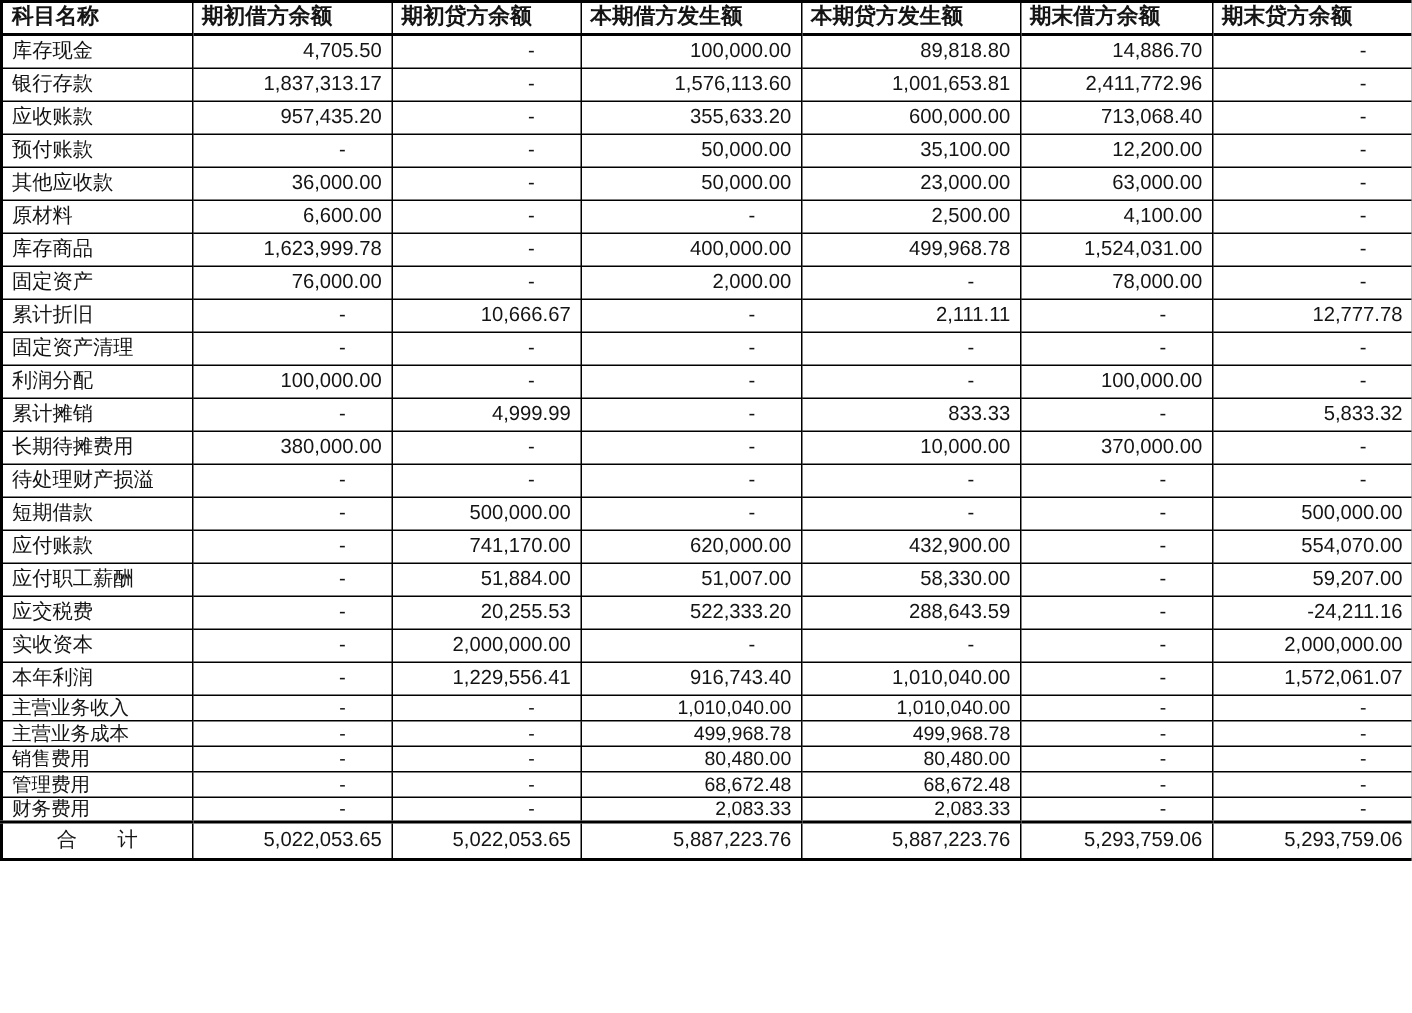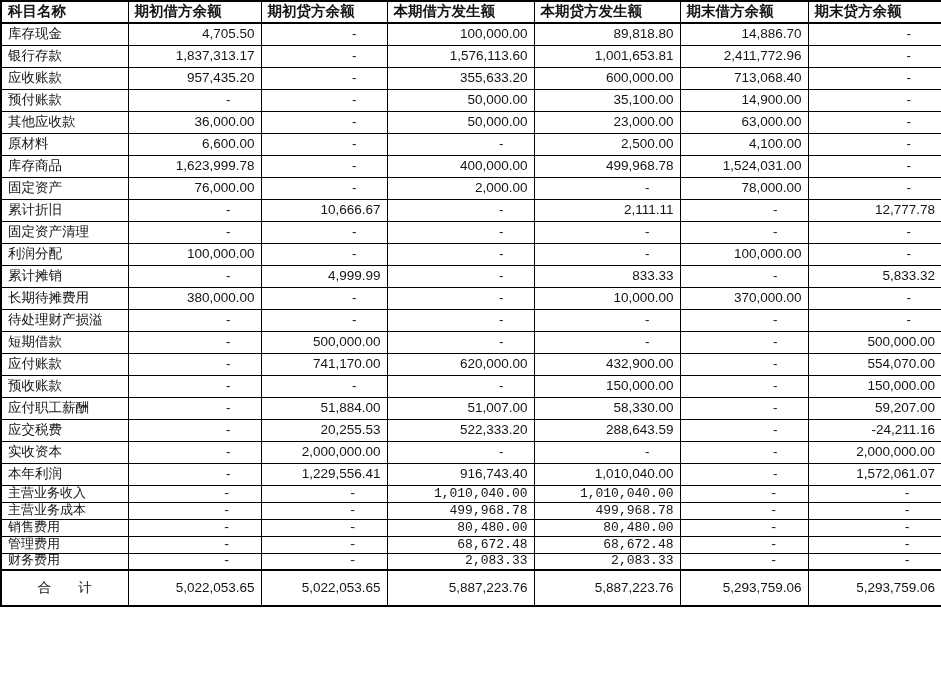--- a/index.html
+++ b/index.html
@@ -27,25 +27,25 @@
   .balance thead th {
     height: 22px;
     font-size: 14.5px;
     font-weight: bold;
     text-align: left;
     border-bottom: 2px solid #000000;
   }
   .balance tbody tr.normal { height: 22px; }
   .balance tbody tr.normal td { font-size: 13.5px; }
   .balance tbody tr.short { height: 17px; }
-  .balance tbody tr.short td { font-size: 13px; font-family: Liberation Mono, monospace; }
+  .balance tbody tr.short td { font-size: 13px; }
   .balance td.name { text-align: left; }
   .balance td.num  { text-align: right; }
   .balance td.dash { padding-right: 30px; }
-  .balance tr.total { height: 36px; }
+  .balance tr.total { height: 25px; }
   .balance tr.total td { border-top: 2px solid #000000; font-size: 13.5px; }
   .balance tr.total td.name { text-align: center; }
 </style>
 </head>
 <body>
 
 <table class="balance">
   <colgroup>
       <col style="width: 127px;">
       <col style="width: 133px;">
@@ -93,21 +93,21 @@
         <td class="num">600,000.00</td>
         <td class="num">713,068.40</td>
         <td class="num dash">-</td>
       </tr>
       <tr class="normal">
         <td class="name">预付账款</td>
         <td class="num dash">-</td>
         <td class="num dash">-</td>
         <td class="num">50,000.00</td>
         <td class="num">35,100.00</td>
-        <td class="num">14,900.00</td>
+        <td class="num">12,200.00</td>
         <td class="num dash">-</td>
       </tr>
       <tr class="normal">
         <td class="name">其他应收款</td>
         <td class="num">36,000.00</td>
         <td class="num dash">-</td>
         <td class="num">50,000.00</td>
         <td class="num">23,000.00</td>
         <td class="num">63,000.00</td>
         <td class="num dash">-</td>
@@ -203,29 +203,20 @@
         <td class="num">500,000.00</td>
       </tr>
       <tr class="normal">
         <td class="name">应付账款</td>
         <td class="num dash">-</td>
         <td class="num">741,170.00</td>
         <td class="num">620,000.00</td>
         <td class="num">432,900.00</td>
         <td class="num dash">-</td>
         <td class="num">554,070.00</td>
-      </tr>
-      <tr class="normal">
-        <td class="name">预收账款</td>
-        <td class="num dash">-</td>
-        <td class="num dash">-</td>
-        <td class="num dash">-</td>
-        <td class="num">150,000.00</td>
-        <td class="num dash">-</td>
-        <td class="num">150,000.00</td>
       </tr>
       <tr class="normal">
         <td class="name">应付职工薪酬</td>
         <td class="num dash">-</td>
         <td class="num">51,884.00</td>
         <td class="num">51,007.00</td>
         <td class="num">58,330.00</td>
         <td class="num dash">-</td>
         <td class="num">59,207.00</td>
       </tr>

